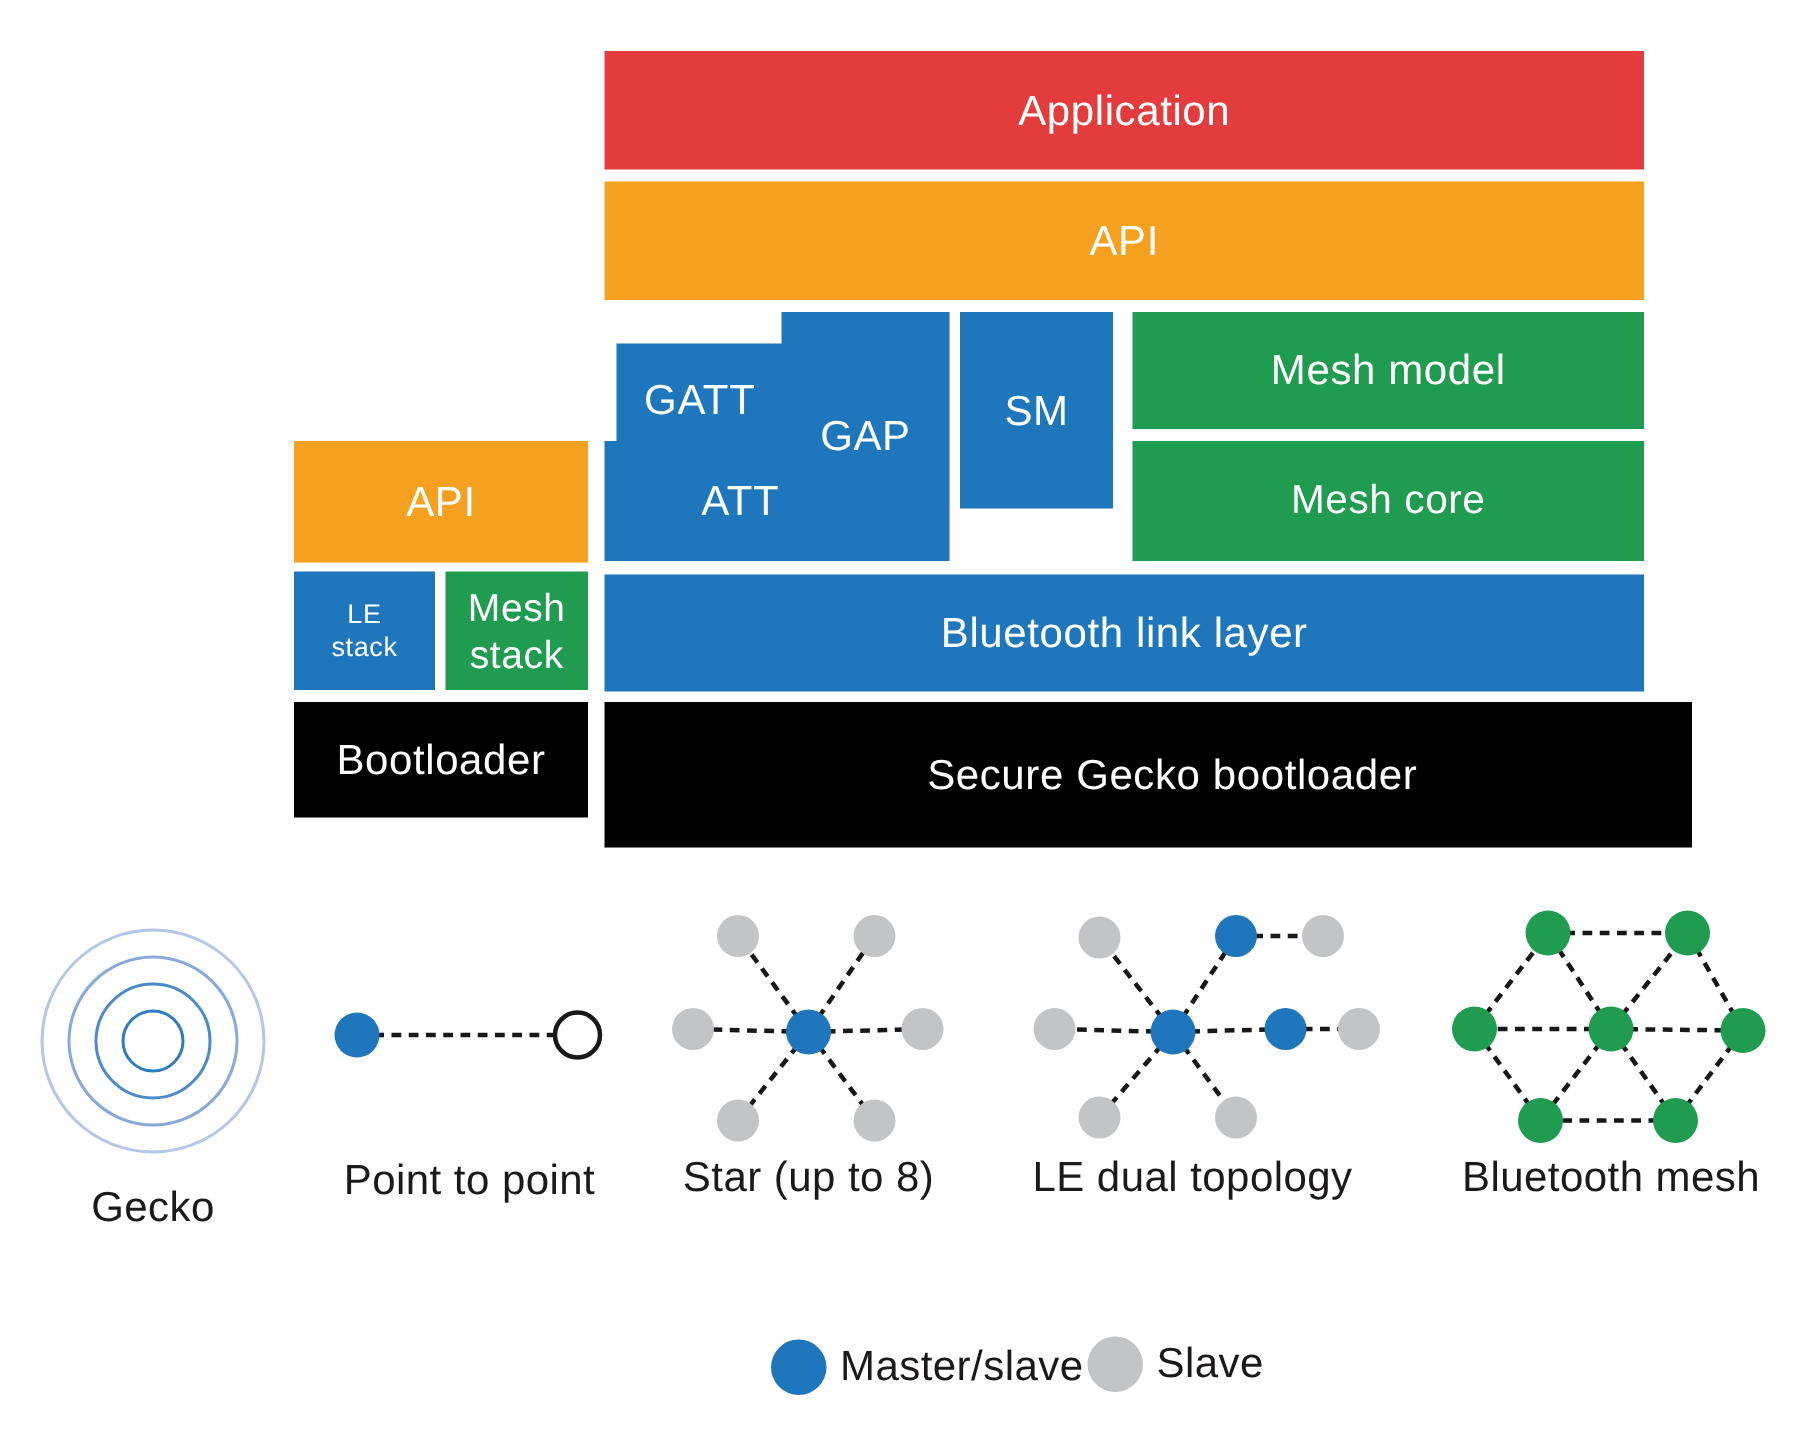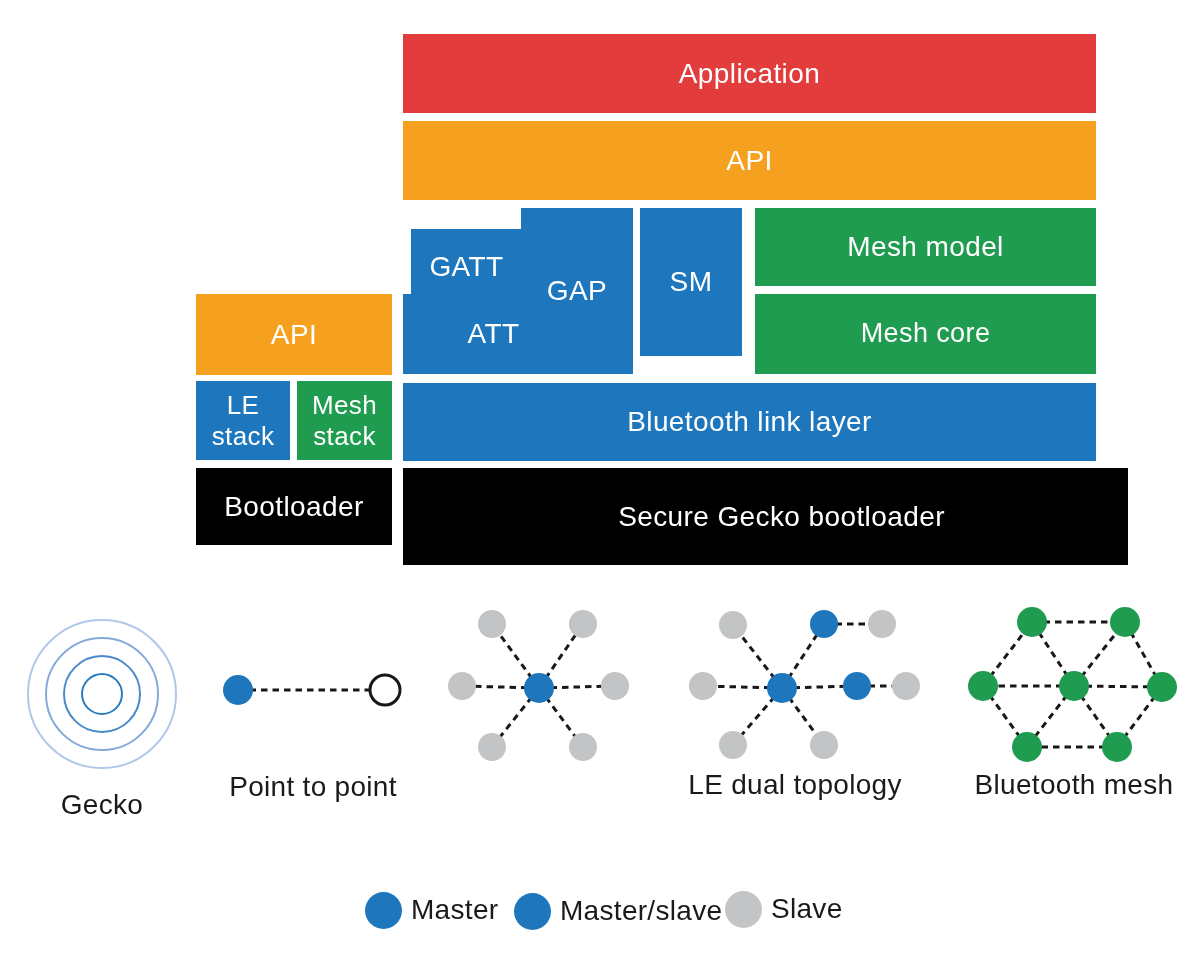--- a/index.html
+++ b/index.html
@@ -10,27 +10,27 @@
   
   .block{
     position:absolute;display:flex;flex-direction:column;align-items:center;justify-content:center;
     color:#ffffff;font-size:28px;line-height:1.18;text-align:center;letter-spacing:.4px;
   }
   .b-app       {left:403px;top:34px; width:693px;height:79px;}
   .b-api-main  {left:403px;top:121px;width:693px;height:79px;}
   .b-gatt      {left:411px;top:208px;width:111px;height:76px;margin-top:21px;}
   .b-att       {left:403px;top:294px;width:111px;height:80px;}
   .b-gap       {left:521px;top:208px;width:112px;height:166px;}
-  .b-sm        {left:640px;top:208px;width:102px;height:148px;}
+  .b-sm        {left:640px;top:208px;width:102px;height:131px;}
   .b-meshmodel {left:755px;top:208px;width:341px;height:78px;}
   .b-meshcore  {left:755px;top:294px;width:341px;height:80px;font-size:27px;}
   .b-link      {left:403px;top:383px;width:693px;height:78px;}
   .b-boot-main {left:403px;top:468px;width:693px;height:97px;padding-left:32px;}
   .b-api-left  {left:196px;top:294px;width:196px;height:81px;}
-  .b-le        {left:196px;top:381px;width:94px; height:79px;font-size:26px;}
+  .b-le        {left:196px;top:381px;width:94px; height:79px;font-size:18px;}
   .b-meshstack {left:297px;top:381px;width:95px; height:79px;font-size:26px;}
   .b-boot-left {left:196px;top:468px;width:196px;height:77px;}
   
   #topology-svg{position:absolute;left:0;top:0;}
   .topo-label{
     position:absolute;transform:translateX(-50%);font-size:28px;color:#1c191a;
     white-space:nowrap;letter-spacing:.3px;
   }
   #lbl-beacon{left:102px;top:789px;}
   #lbl-p2p   {left:313px;top:771px;}
@@ -160,27 +160,24 @@
         <circle cx="1125" cy="622" r="15" fill="#1f9c4f"></circle>
         <circle cx="983" cy="686" r="15" fill="#1f9c4f"></circle>
         <circle cx="1162" cy="687" r="15" fill="#1f9c4f"></circle>
         <circle cx="1027" cy="747" r="15" fill="#1f9c4f"></circle>
         <circle cx="1117" cy="747" r="15" fill="#1f9c4f"></circle>
       </g>
     </svg>
 
   <div class="topo-label" id="lbl-beacon">Gecko</div>
   <div class="topo-label" id="lbl-p2p">Point to point</div>
+  <div class="topo-label" id="lbl-star">Star (up to 8)</div>
   <div class="topo-label" id="lbl-ledual">LE dual topology</div>
   <div class="topo-label" id="lbl-mesh">Bluetooth mesh</div>
 
-  <div class="legend-item" id="legend-master">
-    <span class="legend-dot" style="background: rgb(30, 119, 189);"></span>
-    <span class="legend-label">Master</span>
-  </div>
   <div class="legend-item" id="legend-masterslave">
     <span class="legend-dot" style="background: rgb(30, 119, 189);"></span>
     <span class="legend-label">Master/slave</span>
   </div>
   <div class="legend-item" id="legend-slave">
     <span class="legend-dot" style="background: rgb(195, 196, 198);"></span>
     <span class="legend-label">Slave</span>
   </div>
 
 </div>

